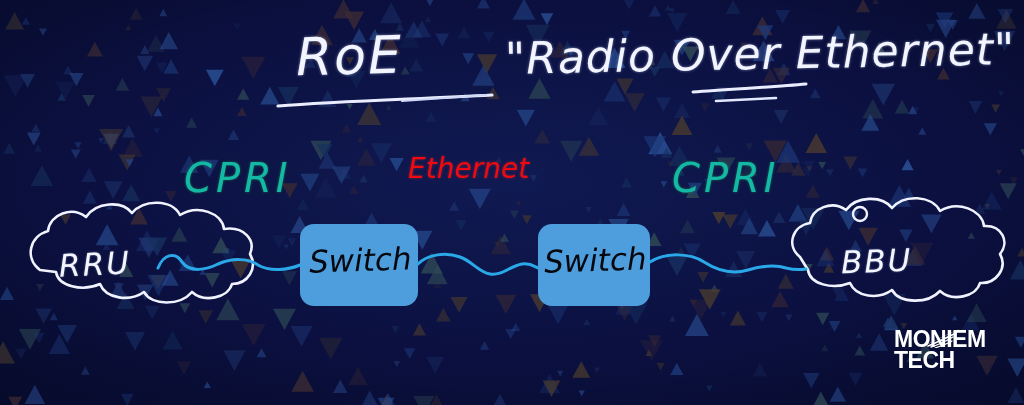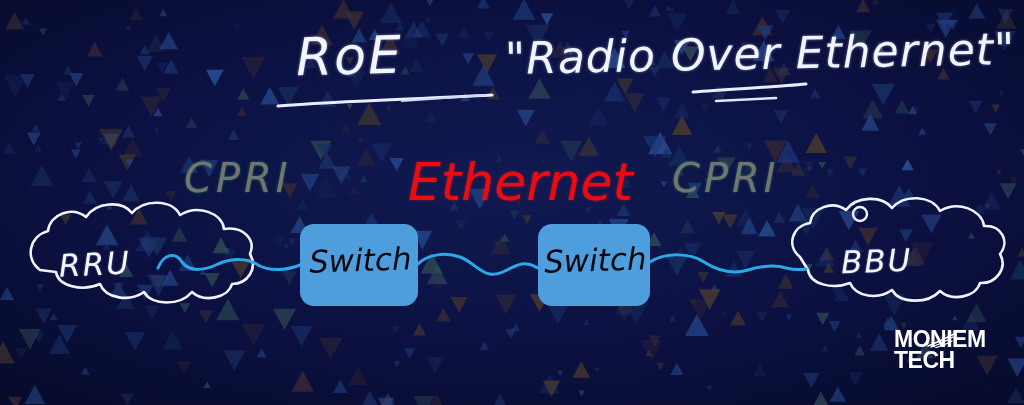--- a/index.html
+++ b/index.html
@@ -53,26 +53,26 @@
     left: 505px;
     top: 28px;
     font-size: 44px;
     color: #f2f4ff;
     letter-spacing: 1px;
     transform: rotate(-1.1deg);
     text-shadow: 0 0 3px rgba(220,230,255,.5);
   }
   .cpri {
     font-size: 40px;
-    color: #737373;
+    color: #14b8a6;
     letter-spacing: 4px;
     text-shadow: 0 0 3px rgba(30,200,60,.45);
   }
   .ethernet {
-    font-size: 52px;
+    font-size: 28px;
     color: #ef0a10;
     letter-spacing: 0px;
     text-shadow: 0 0 3px rgba(255,40,40,.45);
   }
   
   .nodetext {
     position: absolute;
     z-index: 4;
     color: #f4f6ff;
     font-size: 31px;

